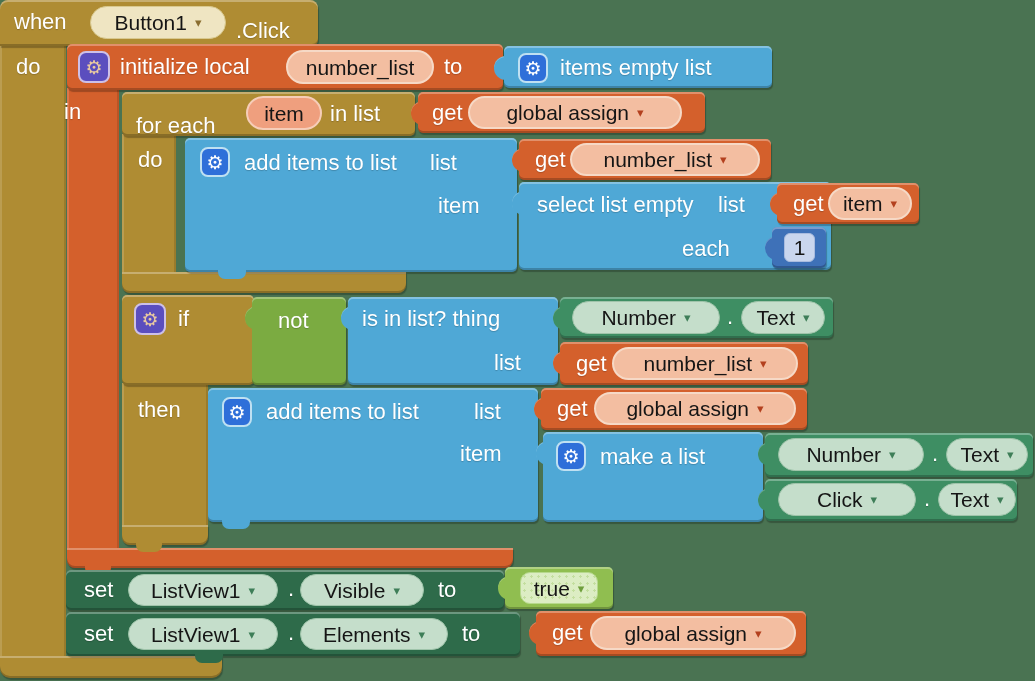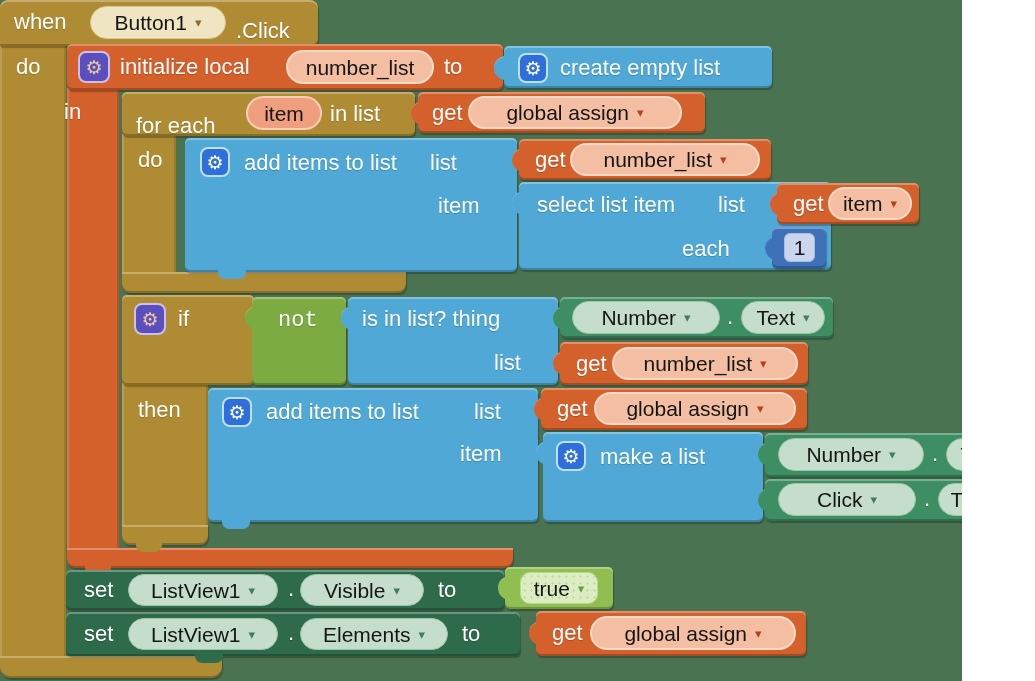--- a/index.html
+++ b/index.html
@@ -1,16 +1,16 @@
 <!DOCTYPE html>
 <html><head>
 <meta charset="utf-8">
 <style>
   html,body{margin:0;padding:0;}
-  .stage{position:relative;width:962px;height:681px;background:#4A7352;overflow:hidden;
+  .stage{position:relative;width:1035px;height:681px;background:#4A7352;overflow:hidden;
          font-family:"Liberation Sans",sans-serif;}
   .block{position:absolute;box-sizing:border-box;border-radius:5px;
          box-shadow:inset 0 2px 0 rgba(255,255,255,.30), inset 0 -2px 0 rgba(0,0,0,.22), 1px 2px 1px rgba(0,0,0,.25);}
   .slab{position:absolute;box-sizing:border-box;
         box-shadow:inset 2px 0 0 rgba(255,255,255,.15), inset -2px 0 0 rgba(0,0,0,.12);}
   .gold{background:#AF8C33;}
   .orange{background:#D4602C;}
   .blue{background:#4FA8D6;}
   .dkblue{background:#3E71B8;}
   .green{background:#7BAB41;}
@@ -62,21 +62,21 @@
     <div class="fld f-peach" style="left:219px;top:6px;width:148px;height:34px;">
       <span>number_list</span>
     </div>
     <span class="lbl" style="left:377px;top:12px;">to</span>
   </div>
   <span class="lbl" style="left:64px;top:101px;">in</span>
 
   <div class="tab blue" style="left:494px;top:56px;"></div>
   <div class="block blue" style="left:504px;top:46px;width:268px;height:42px;">
     <div class="gear g-blue" style="left:14px;top:7px;">⚙</div>
-    <span class="lbl" style="left:56px;top:11px;">create empty list</span>
+    <span class="lbl" style="left:56px;top:11px;">items empty list</span>
   </div>
 
   <div class="slab gold" style="left:122px;top:134px;width:54px;height:139px;"></div>
   <div class="block gold" style="left:122px;top:272px;width:284px;height:21px;border-radius:0 0 8px 8px;"></div>
   <div class="block gold" style="left:122px;top:92px;width:293px;height:44px;">
     <span class="lbl" style="left:14px;top:23px;">for each</span>
     <div class="fld f-salmon" style="left:124px;top:4px;width:76px;height:34px;">
       <span>item</span>
     </div>
     <span class="lbl" style="left:208px;top:11px;text-align:center;">in list</span>
@@ -104,21 +104,21 @@
   <div class="block orange" style="left:519px;top:139px;width:252px;height:41px;">
     <span class="lbl" style="left:16px;top:10px;">get</span>
     <div class="fld f-peach" style="left:51px;top:4px;width:190px;height:33px;">
       <span>number_list</span>
       <span class="arrow" style="color:#B3401E;">▾</span>
     </div>
   </div>
 
   <div class="tab blue" style="left:512px;top:191px;"></div>
   <div class="block blue" style="left:519px;top:182px;width:312px;height:88px;">
-    <span class="lbl" style="left:18px;top:12px;">select list item</span>
+    <span class="lbl" style="left:18px;top:12px;">select list empty</span>
     <span class="lbl" style="left:199px;top:12px;">list</span>
     <span class="lbl" style="left:163px;top:56px;">each</span>
   </div>
 
   <div class="tab orange" style="left:770px;top:192px;"></div>
   <div class="block orange" style="left:777px;top:183px;width:142px;height:41px;">
     <span class="lbl" style="left:16px;top:10px;">get</span>
     <div class="fld f-peach" style="left:51px;top:4px;width:84px;height:33px;">
       <span>item</span>
       <span class="arrow" style="color:#B3401E;">▾</span>
@@ -135,21 +135,21 @@
   <div class="slab gold" style="left:122px;top:383px;width:86px;height:142px;"></div>
   <div class="block gold" style="left:122px;top:525px;width:86px;height:20px;border-radius:0 0 8px 8px;"></div>
   <div class="notch gold" style="left:136px;top:543px;width:26px;"></div>
   <div class="block gold" style="left:122px;top:295px;width:132px;height:90px;">
     <div class="gear g-indigo" style="left:12px;top:8px;">⚙</div>
     <span class="lbl" style="left:56px;top:13px;">if</span>
   </div>
   <span class="lbl" style="left:138px;top:399px;">then</span>
 
   <div class="tab green" style="left:245px;top:306px;"></div>
-  <div class="block green" style="left:252px;top:297px;width:94px;height:88px;font-family:Liberation Mono, monospace;">
+  <div class="block green" style="left:252px;top:297px;width:94px;height:88px;">
     <span class="lbl" style="left:26px;top:13px;">not</span>
   </div>
 
   <div class="tab blue" style="left:341px;top:306px;"></div>
   <div class="block blue" style="left:348px;top:297px;width:210px;height:88px;">
     <span class="lbl" style="left:14px;top:11px;">is in list? thing</span>
     <span class="lbl" style="left:146px;top:55px;">list</span>
   </div>
 
   <div class="tab cgreen" style="left:553px;top:306px;"></div>

